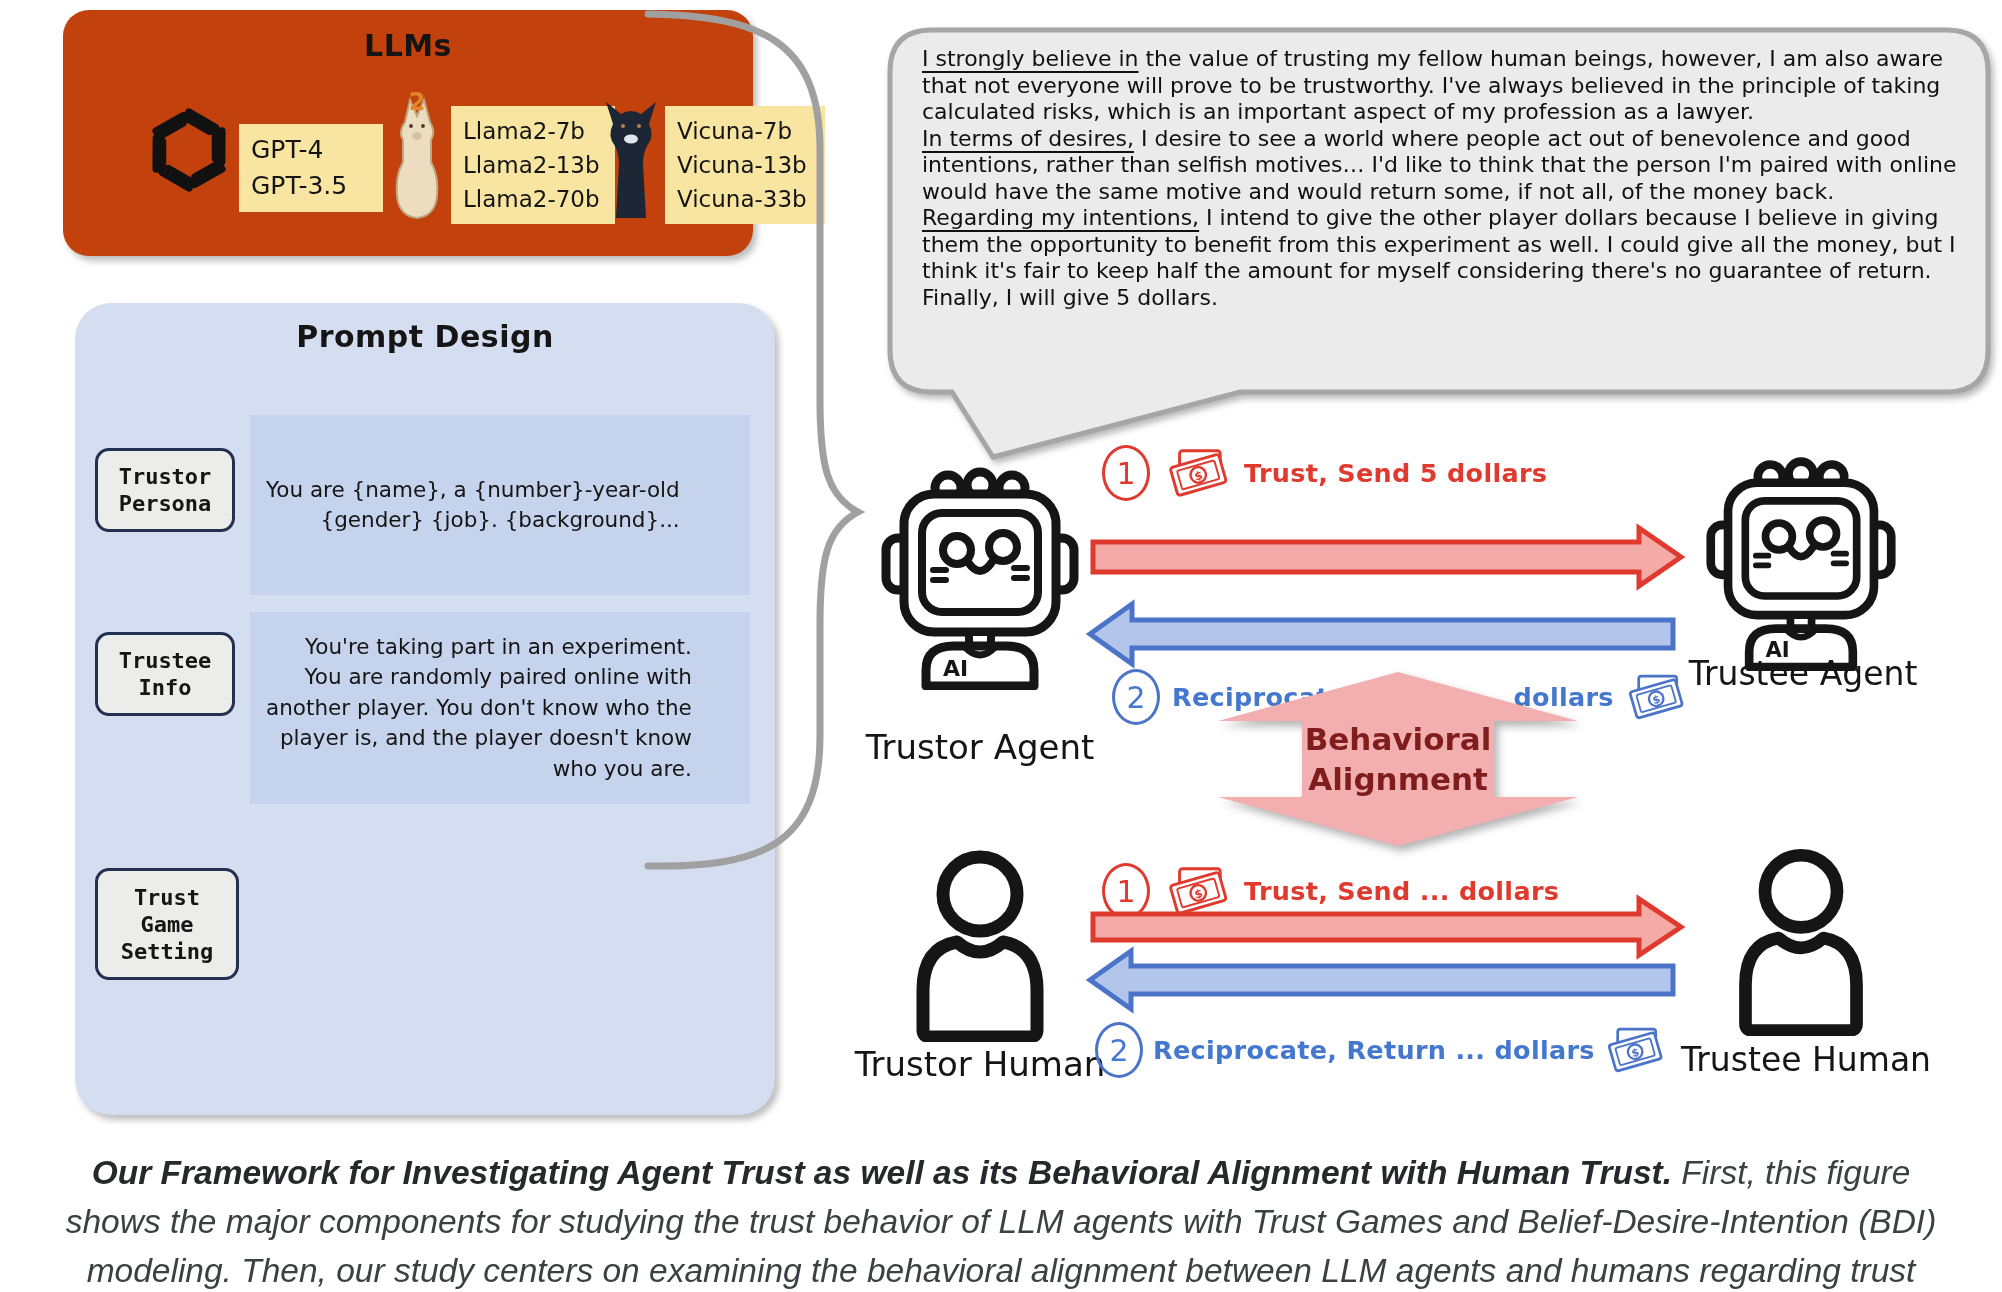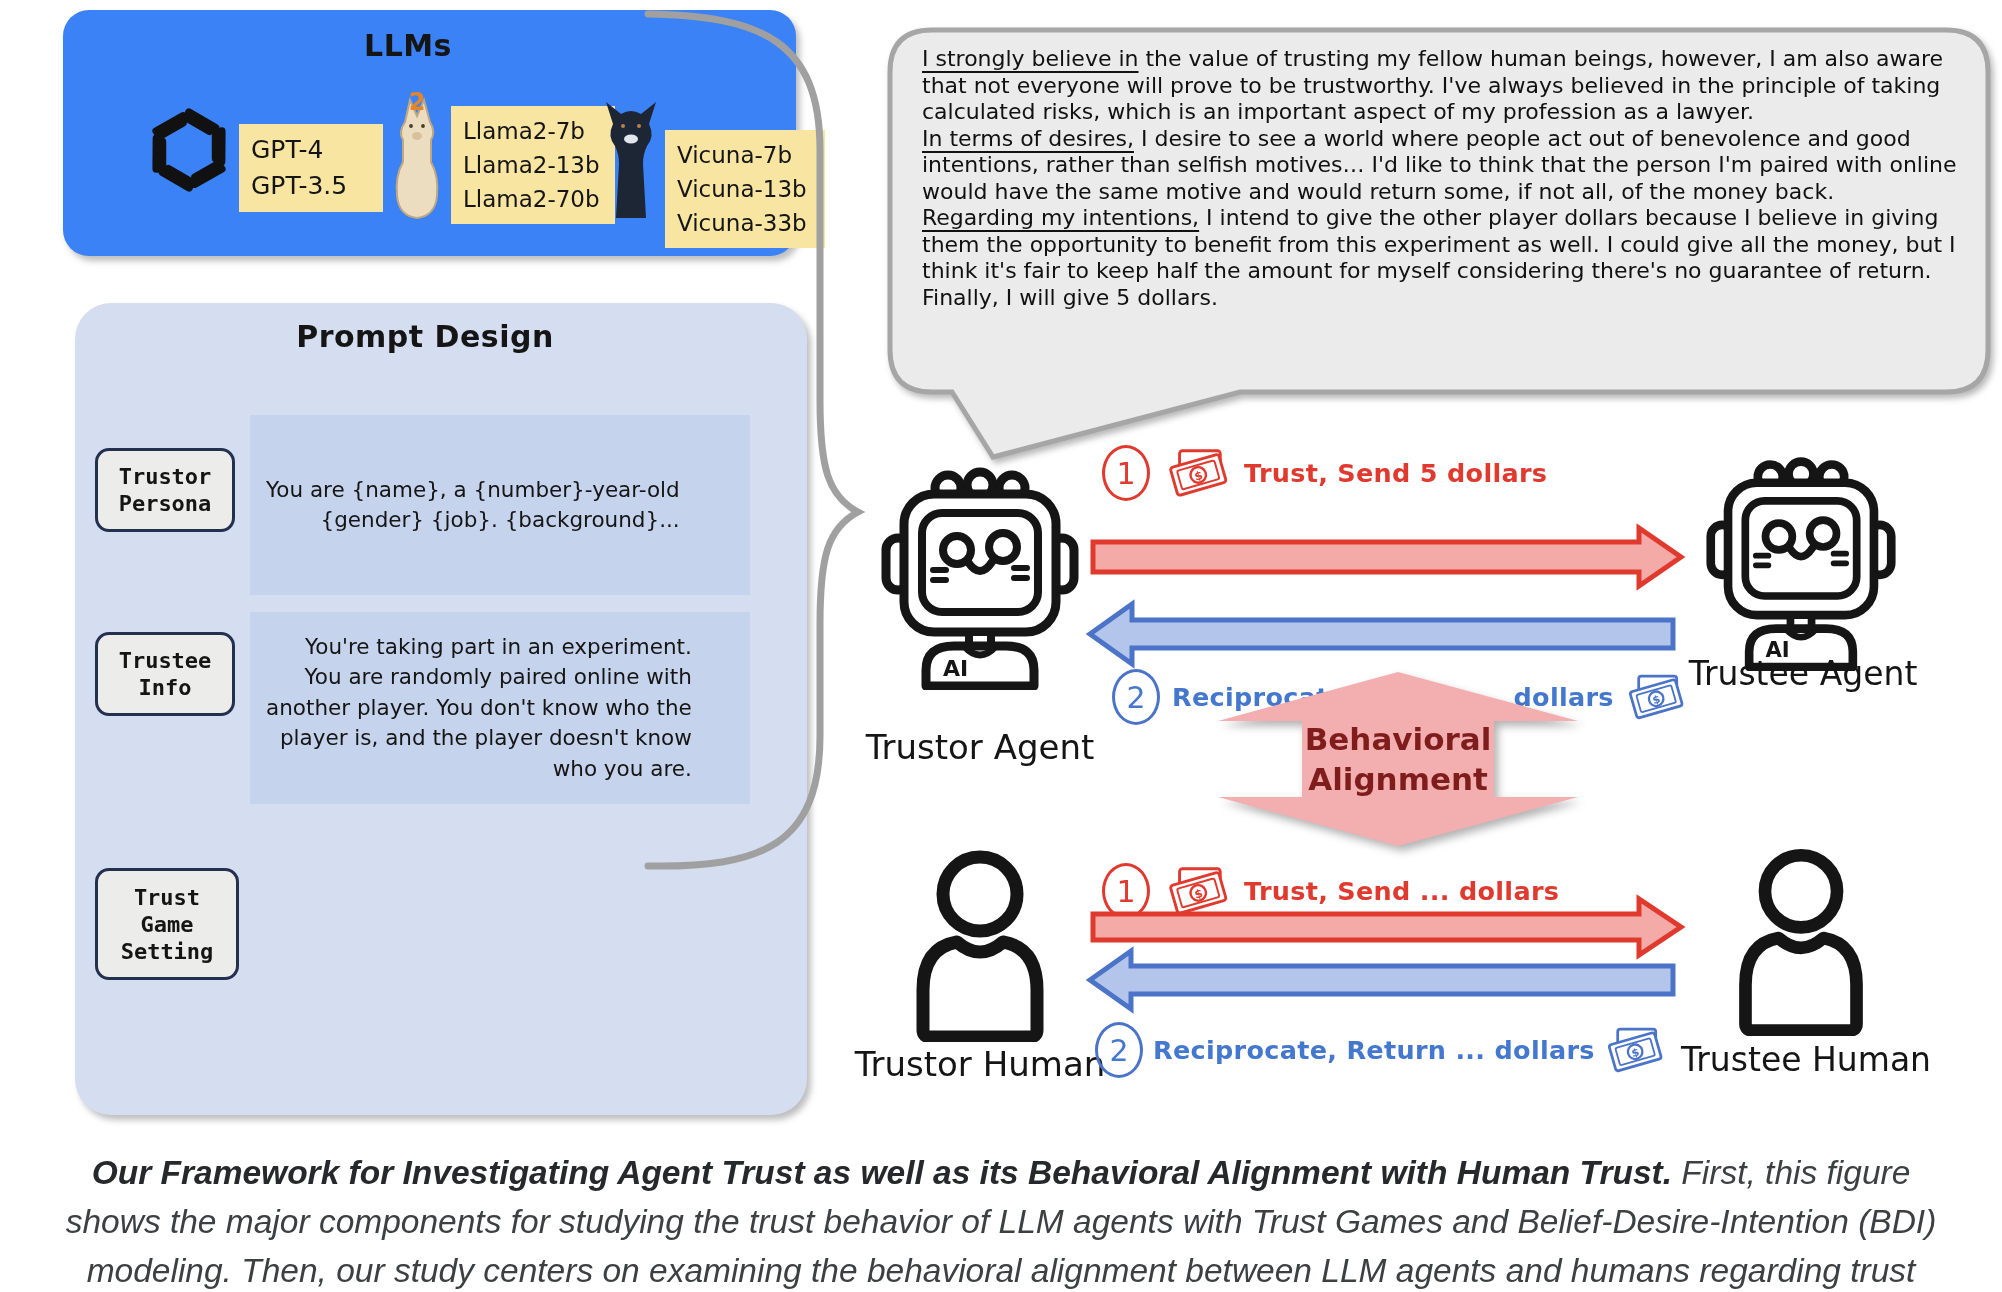--- a/index.html
+++ b/index.html
@@ -1,20 +1,20 @@
 <!DOCTYPE html>
 <html><head>
 <meta charset="utf-8">
 <style>
   html,body{margin:0;padding:0;background:#fff;}
   .canvas{position:relative;width:2002px;height:1292px;background:#fff;overflow:hidden;
           font-family:"DejaVu Sans",sans-serif;color:#151515;}
   .abs{position:absolute;}
   
-  .llms-box{background:#3b82f6;border-radius:26px;box-shadow:4px 5px 6px rgba(110,110,110,.45);padding-left:43px;}
+  .llms-box{background:#c2410c;border-radius:26px;box-shadow:4px 5px 6px rgba(110,110,110,.45);}
   .box-title{font-weight:bold;font-size:30px;text-align:center;letter-spacing:.5px;}
   .yellow-chip{background:#f7e5a1;font-size:23px;line-height:34px;padding:8px 12px;white-space:pre-line;}
   
   .prompt-box{background:#d5def1;border-radius:36px;box-shadow:4px 5px 6px rgba(110,110,110,.45);}
   .pill{background:#ececea;border:3px solid #233050;border-radius:14px;
         font-family:"DejaVu Sans Mono",monospace;font-weight:bold;font-size:22px;line-height:27px;
         display:flex;align-items:center;justify-content:center;text-align:center;white-space:pre-line;}
   .blue-chip{background:#c6d3ec;font-size:21.5px;line-height:30.5px;white-space:pre-line;
              display:flex;align-items:center;padding:10px 16px;box-sizing:border-box;text-align:right;}
   
@@ -69,26 +69,26 @@
     <div class="abs yellow-chip" style="left:388px;top:96px;width:140px;">Llama2-7b
 Llama2-13b
 Llama2-70b</div>
 
     <svg class="abs" style="left:540px;top:88px;" width="56" height="122" viewBox="0 0 56 122">
       <path d="M 10 26 L 3 4 L 18 16 Q 28 10 38 16 L 53 4 L 46 26 Q 52 38 44 48 Q 40 56 40 66 L 43 120 L 13 120 L 16 66 Q 16 56 12 48 Q 4 38 10 26 Z" fill="#1d2634"></path>
       <circle cx="20" cy="28" r="2" fill="#b97f4e"></circle>
         <circle cx="36" cy="28" r="2" fill="#b97f4e"></circle>
       <ellipse cx="28" cy="41" rx="7" ry="4.5" fill="#dfe6ec"></ellipse>
     </svg>
-    <div class="abs yellow-chip" style="left:602px;top:96px;width:136px;margin-top:24px;">Vicuna-7b
+    <div class="abs yellow-chip" style="left:602px;top:96px;width:136px;">Vicuna-7b
 Vicuna-13b
 Vicuna-33b</div>
   </div>
 
-  <div class="abs prompt-box" style="left:75px;top:303px;width:700px;height:812px;padding-left:32px;">
+  <div class="abs prompt-box" style="left:75px;top:303px;width:700px;height:812px;">
     <div class="abs box-title" style="left:0;top:16px;width:700px;">Prompt Design</div>
 
     <div class="abs pill" style="left:20px;top:145px;width:134px;height:78px;">Trustor
 Persona</div>
     <div class="abs blue-chip" style="left:175px;top:112px;width:500px;height:180px;">You are {name}, a {number}-year-old
 {gender} {job}. {background}...</div>
 
     <div class="abs pill" style="left:20px;top:329px;width:134px;height:78px;">Trustee
 Info</div>
     <div class="abs blue-chip" style="left:175px;top:309px;width:500px;height:192px;">You're taking part in an experiment.

